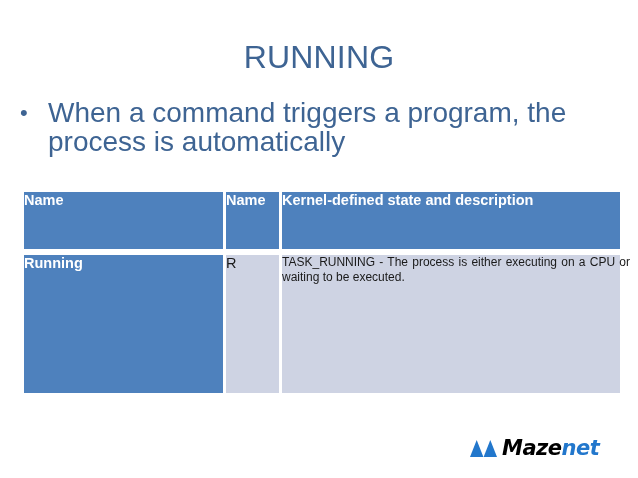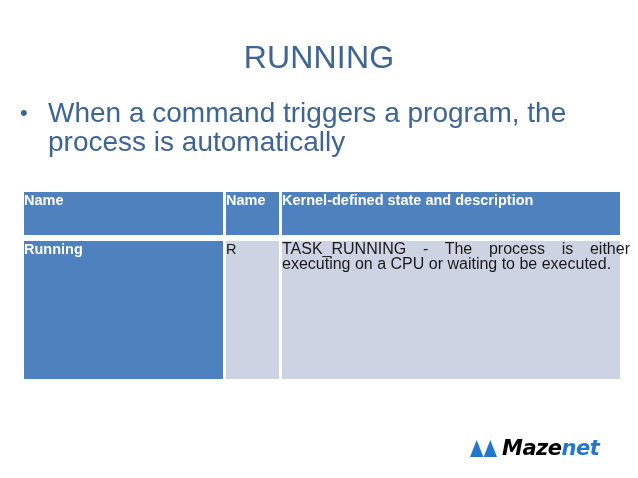--- a/index.html
+++ b/index.html
@@ -80,21 +80,21 @@
   .tbl td {
     vertical-align: top;
     padding: 0;
   }
 
   .th-cell {
     background: #4e81bd;
     color: #ffffff;
     font-weight: bold;
     font-size: 14.5px;
-    height: 43px;
+    height: 57px;
     padding: 11px 0 0 9px;
     border-right: 3px solid #ffffff;
     box-sizing: border-box;
   }
   .th-cell.last { border-right: none; }
 
   .gap-row td {
     height: 6px;
     background: #ffffff;
     padding: 0;
@@ -116,21 +116,21 @@
     font-weight: normal;
     font-size: 14.5px;
     height: 138px;
     padding: 8px 0 0 9px;
     border-right: 3px solid #ffffff;
     box-sizing: border-box;
   }
   .td-desc {
     background: #ced3e3;
     color: #1a1a1a;
-    font-size: 16px;
+    font-size: 12px;
     line-height: 15px;
     height: 138px;
     padding: 8px 0 0 8px;
     box-sizing: border-box;
     text-align: justify;
     text-justify: inter-word;
     overflow: visible;
   }
   .desc-inner {
     width: 348px;

